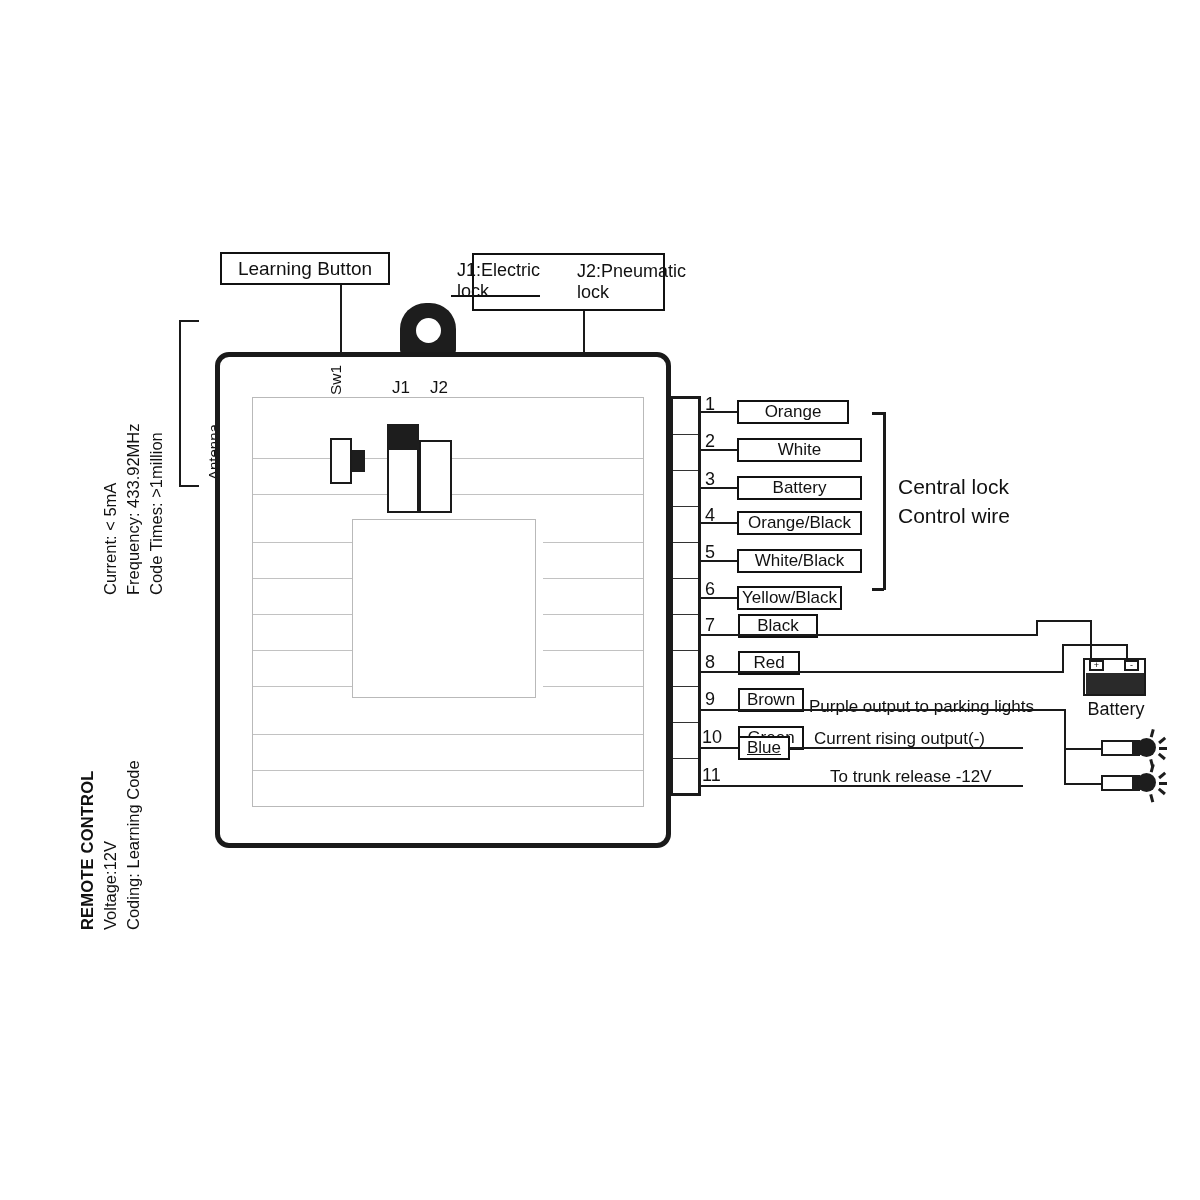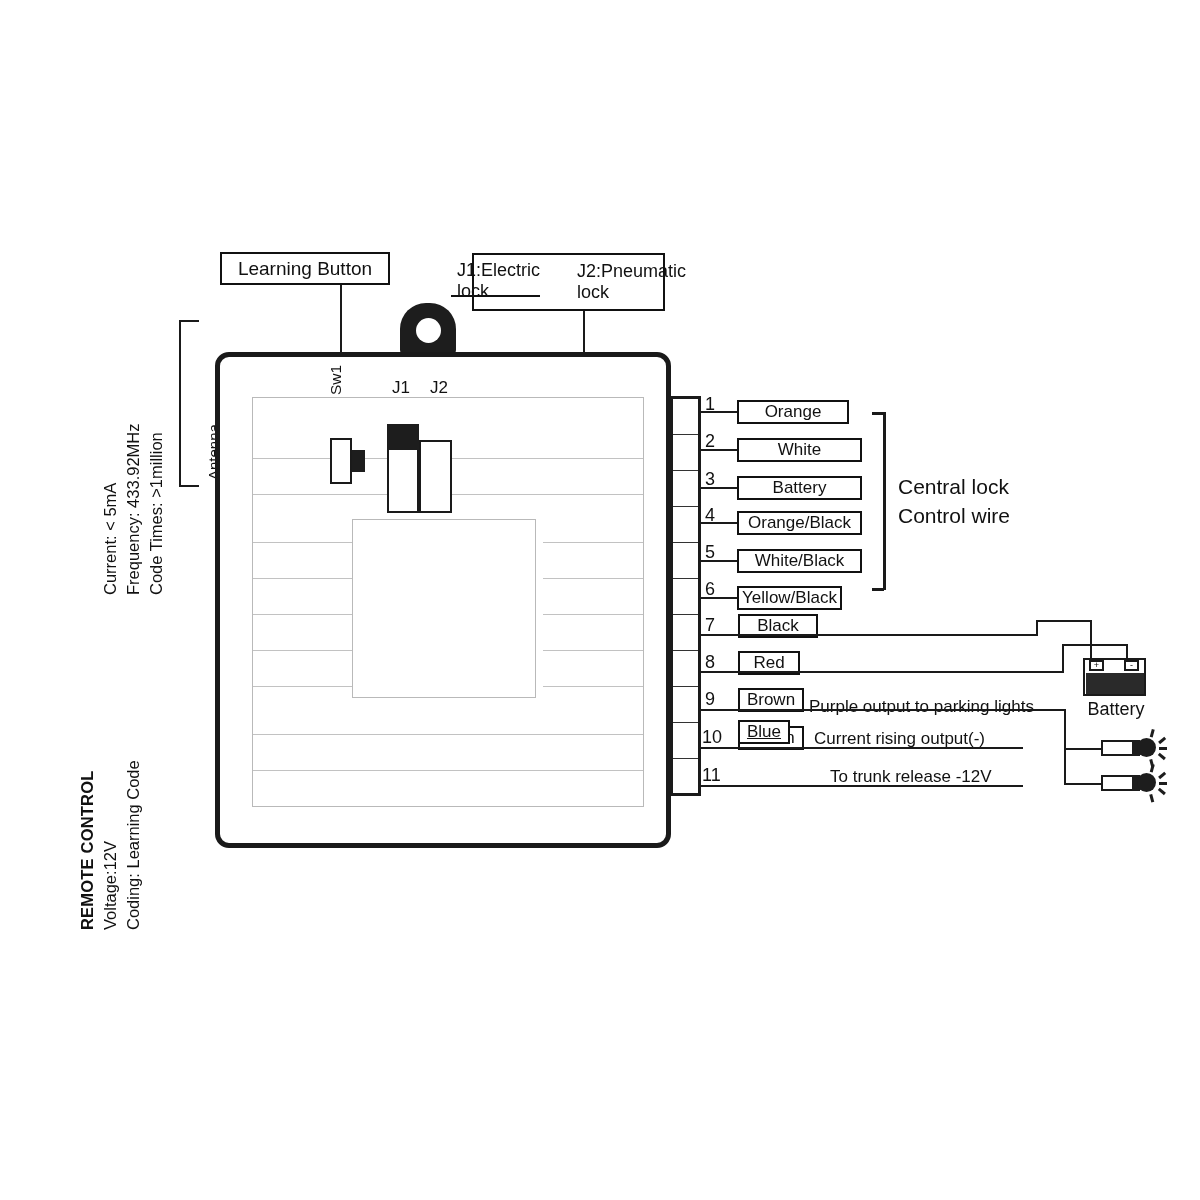--- a/index.html
+++ b/index.html
@@ -213,21 +213,21 @@
     <div class="ln vl" style="left:1064px;top:709px;height:75px;"></div>
     <div class="ln hl" style="left:1064px;top:748px;width:38px;"></div>
     <div class="ln hl" style="left:1064px;top:783px;width:38px;"></div>
 
     <div class="pin-num nosel" style="left:702px;top:727px;text-align:left;">10</div>
     <div class="wbox nosel" style="left:738px;top:726px;width:66px;">Green</div>
     <div class="wnote nosel" style="left:814px;top:729px;">Current rising output(-)</div>
     <div class="ln hl" style="left:701px;top:747px;width:322px;"></div>
 
     <div class="pin-num nosel" style="left:702px;top:765px;text-align:left;">11</div>
-    <div class="wbox nosel" style="left:738px;top:720px;width:52px;text-decoration:underline;">Blue</div>
+    <div class="wbox nosel" style="left:738px;top:736px;width:52px;text-decoration:underline;">Blue</div>
     <div class="wnote nosel" style="left:830px;top:767px;">To trunk release -12V</div>
     <div class="ln hl" style="left:701px;top:785px;width:322px;"></div>
   </div>
 
   <div id="brace">
     <div class="bv"></div>
     <div class="bt" style="left:0;top:8px;"></div>
     <div class="bt" style="left:0;top:184px;"></div>
   </div>
   <div id="central-lock-note" class="nosel">

